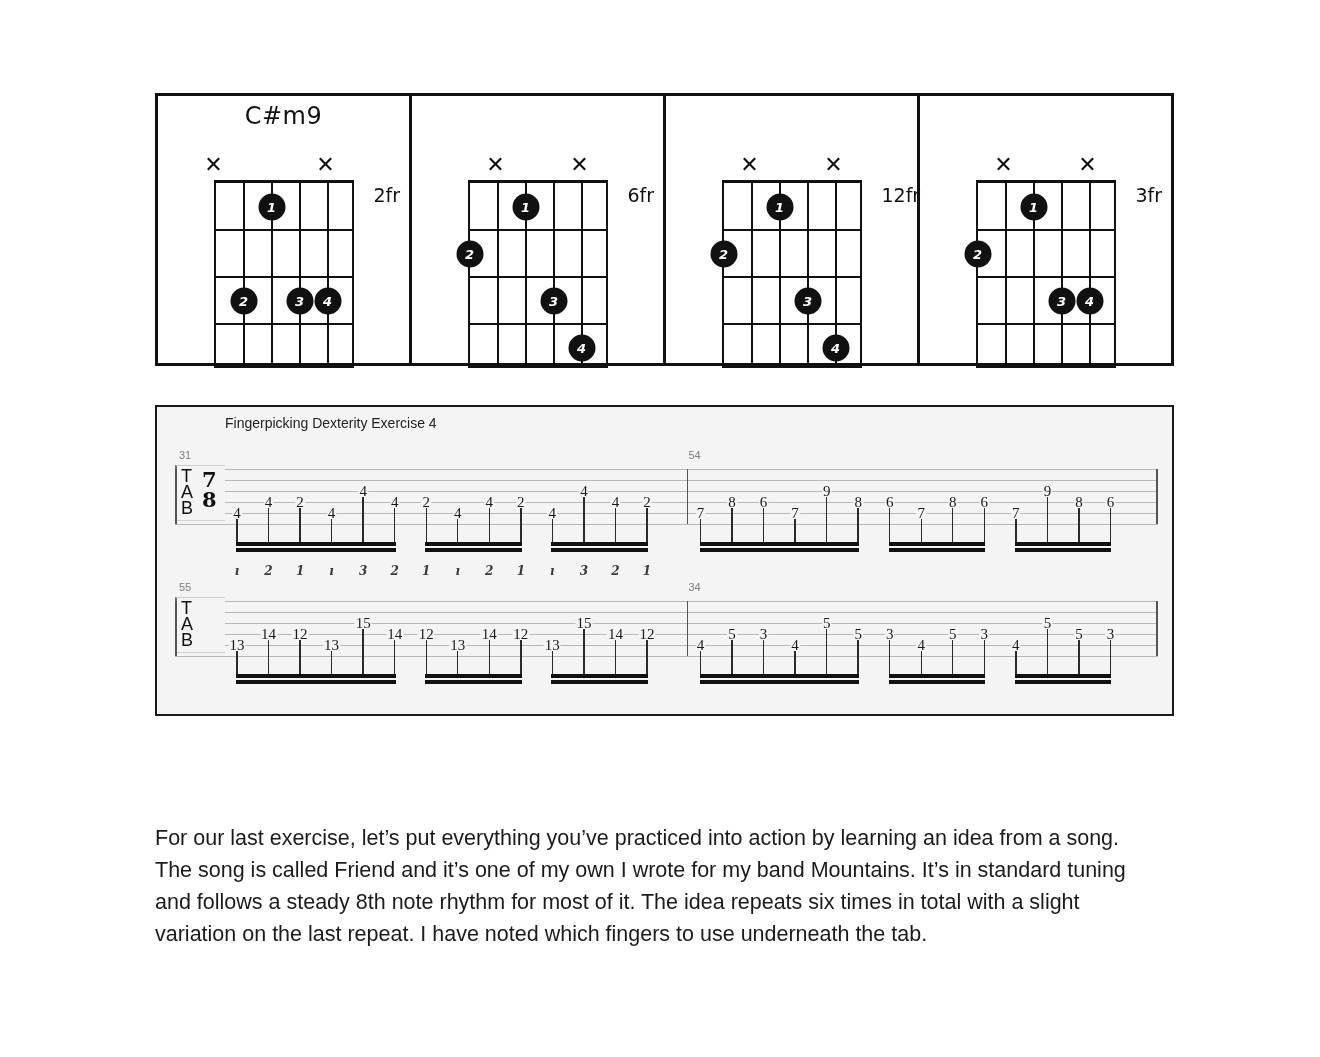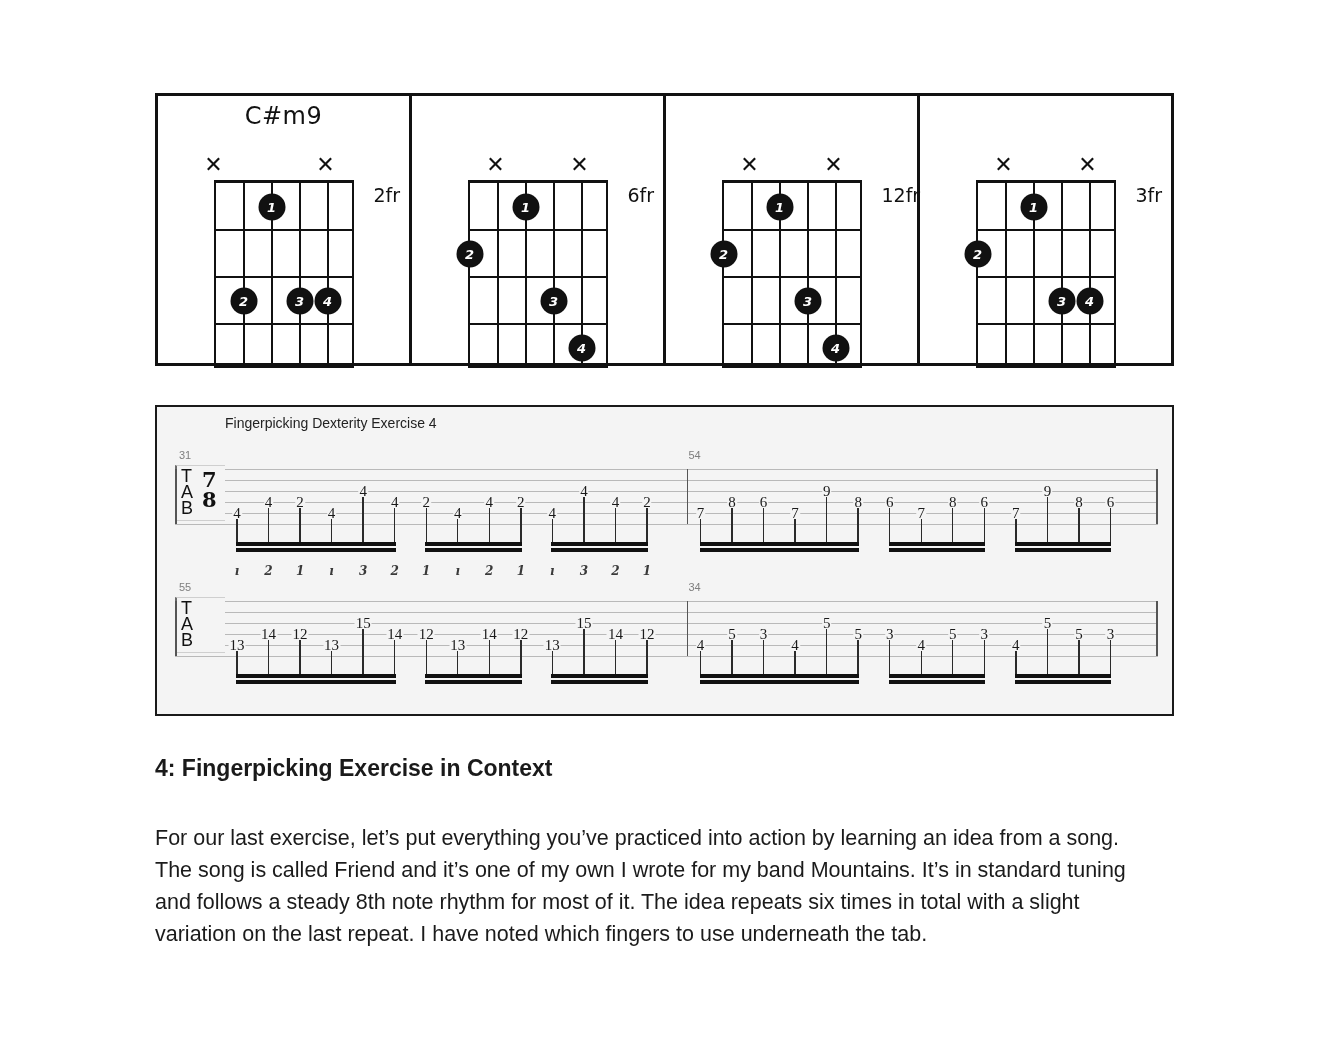--- a/index.html
+++ b/index.html
@@ -528,16 +528,15 @@
           <div class="stem" style="left: 903.229px; top: 43px; height: 36px;"></div>
           <div class="note" style="left: 935.464px; top: 37px;">3</div>
           <div class="stem" style="left: 934.764px; top: 43px; height: 36px;"></div>
           <div class="beam2" style="left: 839.857px; width: 96.6071px; top: 77px;"></div>
           <div class="beam2" style="left: 839.857px; width: 96.6071px; top: 83px;"></div>
           <div class="barline" style="left: 981px; top: 4px; height: 55px;"></div>
         </div>
       </div>
   </div>
 
-  <div class="heading">4: Fingerpicking Exercise in Context</div>
   <div class="para">For our last exercise, let’s put everything you’ve practiced into action by learning an idea from a song. The song is called Friend and it’s one of my own I wrote for my band Mountains. It’s in standard tuning and follows a steady 8th note rhythm for most of it. The idea repeats six times in total with a slight variation on the last repeat. I have noted which fingers to use underneath the tab.</div>
 
 </div>
 
 </body></html>

